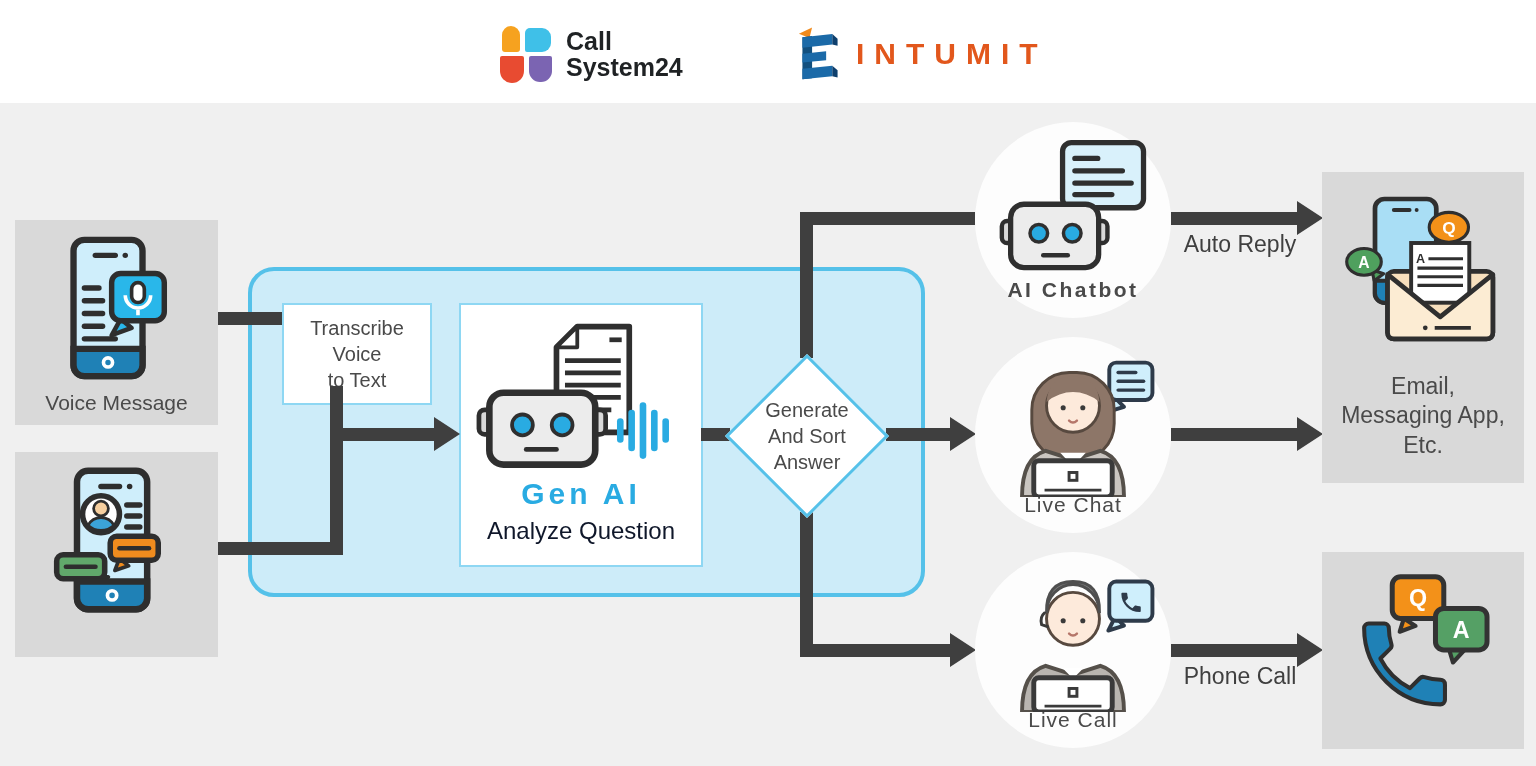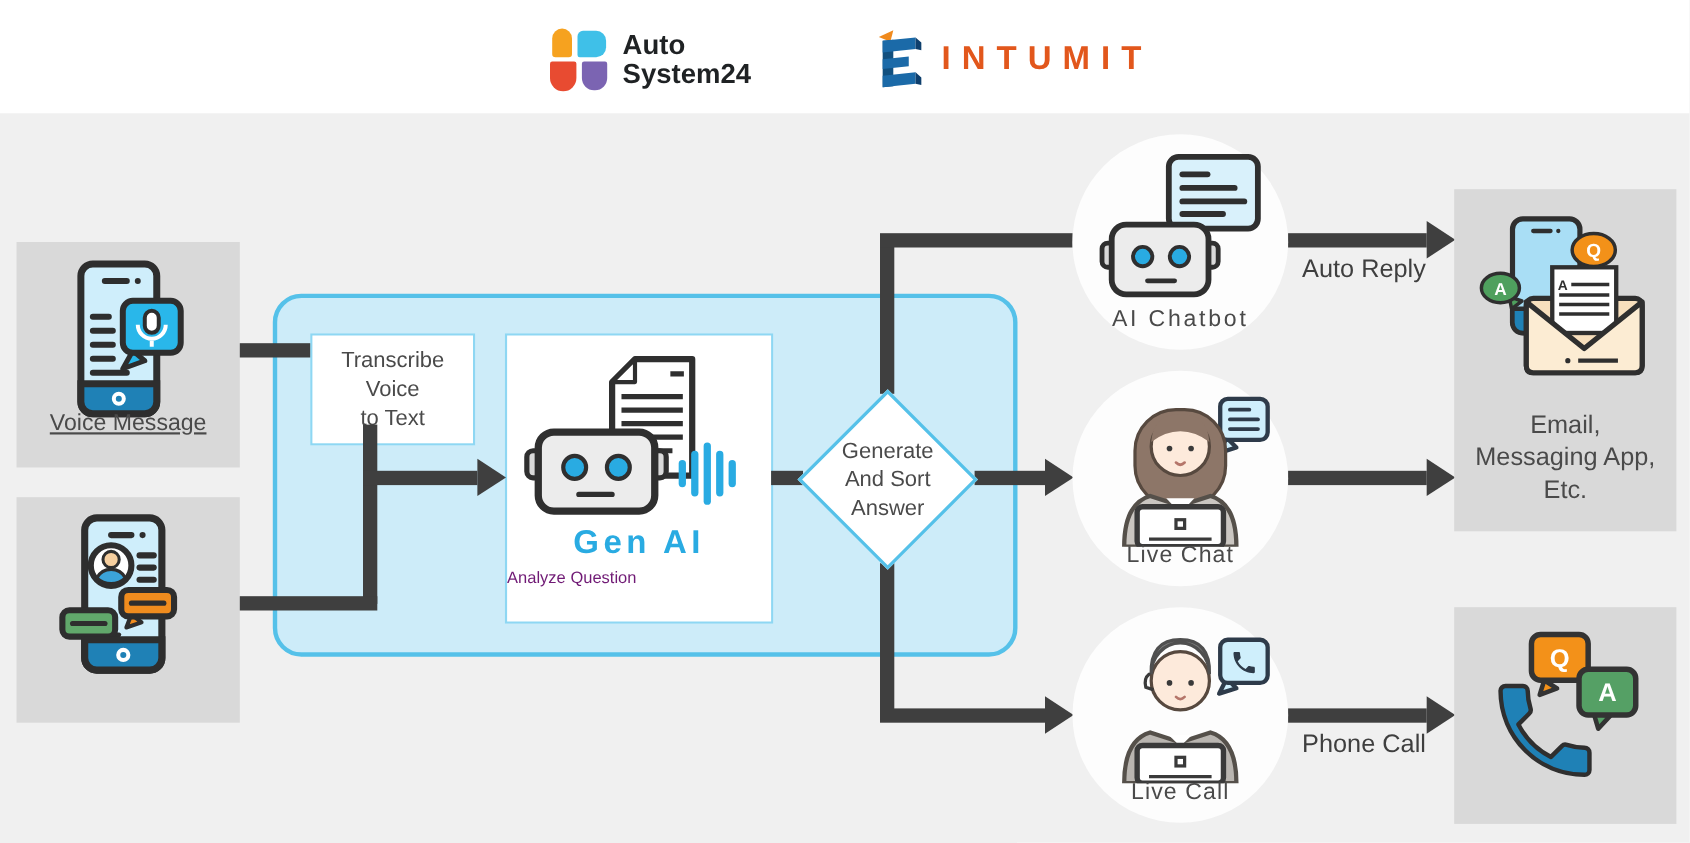--- a/index.html
+++ b/index.html
@@ -25,28 +25,28 @@
   .gbox{position:absolute;background:#d9d9d9;}
   .gbox-label{position:absolute;left:0;right:0;text-align:center;color:#4a4a4a;font-size:21px;}
 
   
   .blue-box{position:absolute;left:248px;top:267px;width:677px;height:330px;background:#cdecf9;border:4px solid #55c1e9;border-radius:26px;box-sizing:border-box;}
 
   .white-node{position:absolute;background:#ffffff;border:2px solid #8ed7f3;box-sizing:border-box;}
   .transcribe{left:282px;top:303px;width:150px;height:102px;display:flex;align-items:center;justify-content:center;text-align:center;font-size:20px;line-height:1.3;color:#4a4a4a;}
   .genai{left:459px;top:303px;width:244px;height:264px;}
   .genai-title{position:absolute;left:0;right:0;top:172px;text-align:center;font-size:30px;font-weight:bold;letter-spacing:4px;color:#29abe2;}
-  .genai-sub{position:absolute;left:0;right:0;top:212px;font-size:15px;color:#701a75;}
+  .genai-sub{position:absolute;left:0;right:0;top:212px;text-align:center;font-size:24px;color:#0f172a;}
 
   .diamond{position:absolute;left:749px;top:378px;width:116px;height:116px;background:#ffffff;border:3px solid #55c1e9;box-sizing:border-box;transform:rotate(45deg);}
   .diamond-text{position:absolute;left:737px;top:397px;width:140px;text-align:center;font-size:20px;line-height:1.3;color:#4a4a4a;}
 
   .circle{position:absolute;width:196px;height:196px;border-radius:50%;background:#fdfdfd;}
   .circle-label{position:absolute;left:0;right:0;bottom:16px;text-align:center;font-size:21px;color:#4a4a4a;}
-  .ls2{letter-spacing:2.5px;} .ls1{letter-spacing:1px;}
+  .ls2{letter-spacing:2.5px;font-weight:bold;} .ls1{letter-spacing:1px;}
 
   
   .seg{position:absolute;background:#3f3f3f;}
   .ah{position:absolute;width:0;height:0;border-top:17px solid transparent;border-bottom:17px solid transparent;border-left:26px solid #3f3f3f;}
   .alabel{position:absolute;text-align:center;font-size:23px;color:#3f3f3f;}
 
   .icon-wrap{position:absolute;}
   svg{display:block;}
 </style>
 </head>
@@ -56,21 +56,21 @@
 
   <div class="header">
     <div class="bell-logo">
       <div class="bell-mark">
         <div class="bm bm-tl"></div>
         <div class="bm bm-tr"></div>
         <div class="bm bm-bl"></div>
         <div class="bm bm-br"></div>
       </div>
       <div class="bell-text">
-        <div>Auto</div>
+        <div>Call</div>
         <div>System24</div>
       </div>
     </div>
     <div class="intumit-logo">
       <svg width="56" height="58" viewBox="0 0 60 66">
         <polygon points="6,11 21,4 18,16" fill="#f08a1d"></polygon>
         <g transform="skewY(-6)">
           <rect x="10" y="16" width="11" height="48" fill="#12507f"></rect>
           <rect x="10" y="16" width="34" height="12" fill="#1b6aa8"></rect>
           <rect x="10" y="35" width="27" height="10" fill="#1b6aa8"></rect>
@@ -98,21 +98,21 @@
         </g>
         <path d="M16 125 h76 v18 a12 12 0 0 1 -12 12 h-52 a12 12 0 0 1 -12 -12 z" fill="#1f81b6" stroke="#2e2e2e" stroke-width="7"></path>
         <circle cx="54" cy="140" r="5" fill="none" stroke="#ffffff" stroke-width="4"></circle>
         <path d="M68 92 l-10 18 l22 -8 z" fill="#29b7ea" stroke="#2e2e2e" stroke-width="5" stroke-linejoin="round"></path>
         <rect x="58" y="42" width="58" height="52" rx="10" fill="#29b7ea" stroke="#2e2e2e" stroke-width="6"></rect>
         <rect x="80" y="52" width="14" height="22" rx="7" fill="#ffffff" stroke="#2e2e2e" stroke-width="4"></rect>
         <path d="M73 66 a14 14 0 0 0 28 0" fill="none" stroke="#ffffff" stroke-width="4"></path>
         <line x1="87" y1="82" x2="87" y2="88" stroke="#ffffff" stroke-width="4"></line>
       </svg>
     </div>
-    <div class="gbox-label" style="bottom:28px;text-decoration:underline;">Voice Message</div>
+    <div class="gbox-label" style="bottom:10px;">Voice Message</div>
   </div>
 
   <div class="gbox" style="left:15px;top:452px;width:203px;height:205px;">
     <div class="icon-wrap" style="left:38px;top:14px;">
       <svg width="120" height="148" viewBox="0 0 130 160">
         <rect x="26" y="5" width="76" height="150" rx="12" fill="#cfeefb" stroke="#2e2e2e" stroke-width="7"></rect>
         <line x1="52" y1="22" x2="72" y2="22" stroke="#2e2e2e" stroke-width="6" stroke-linecap="round"></line>
         <circle cx="83" cy="22" r="3" fill="#2e2e2e"></circle>
         <circle cx="52" cy="52" r="20" fill="#ffffff" stroke="#2e2e2e" stroke-width="6"></circle>
         <circle cx="52" cy="46" r="8" fill="#f6cf9f" stroke="#2e2e2e" stroke-width="3"></circle>

